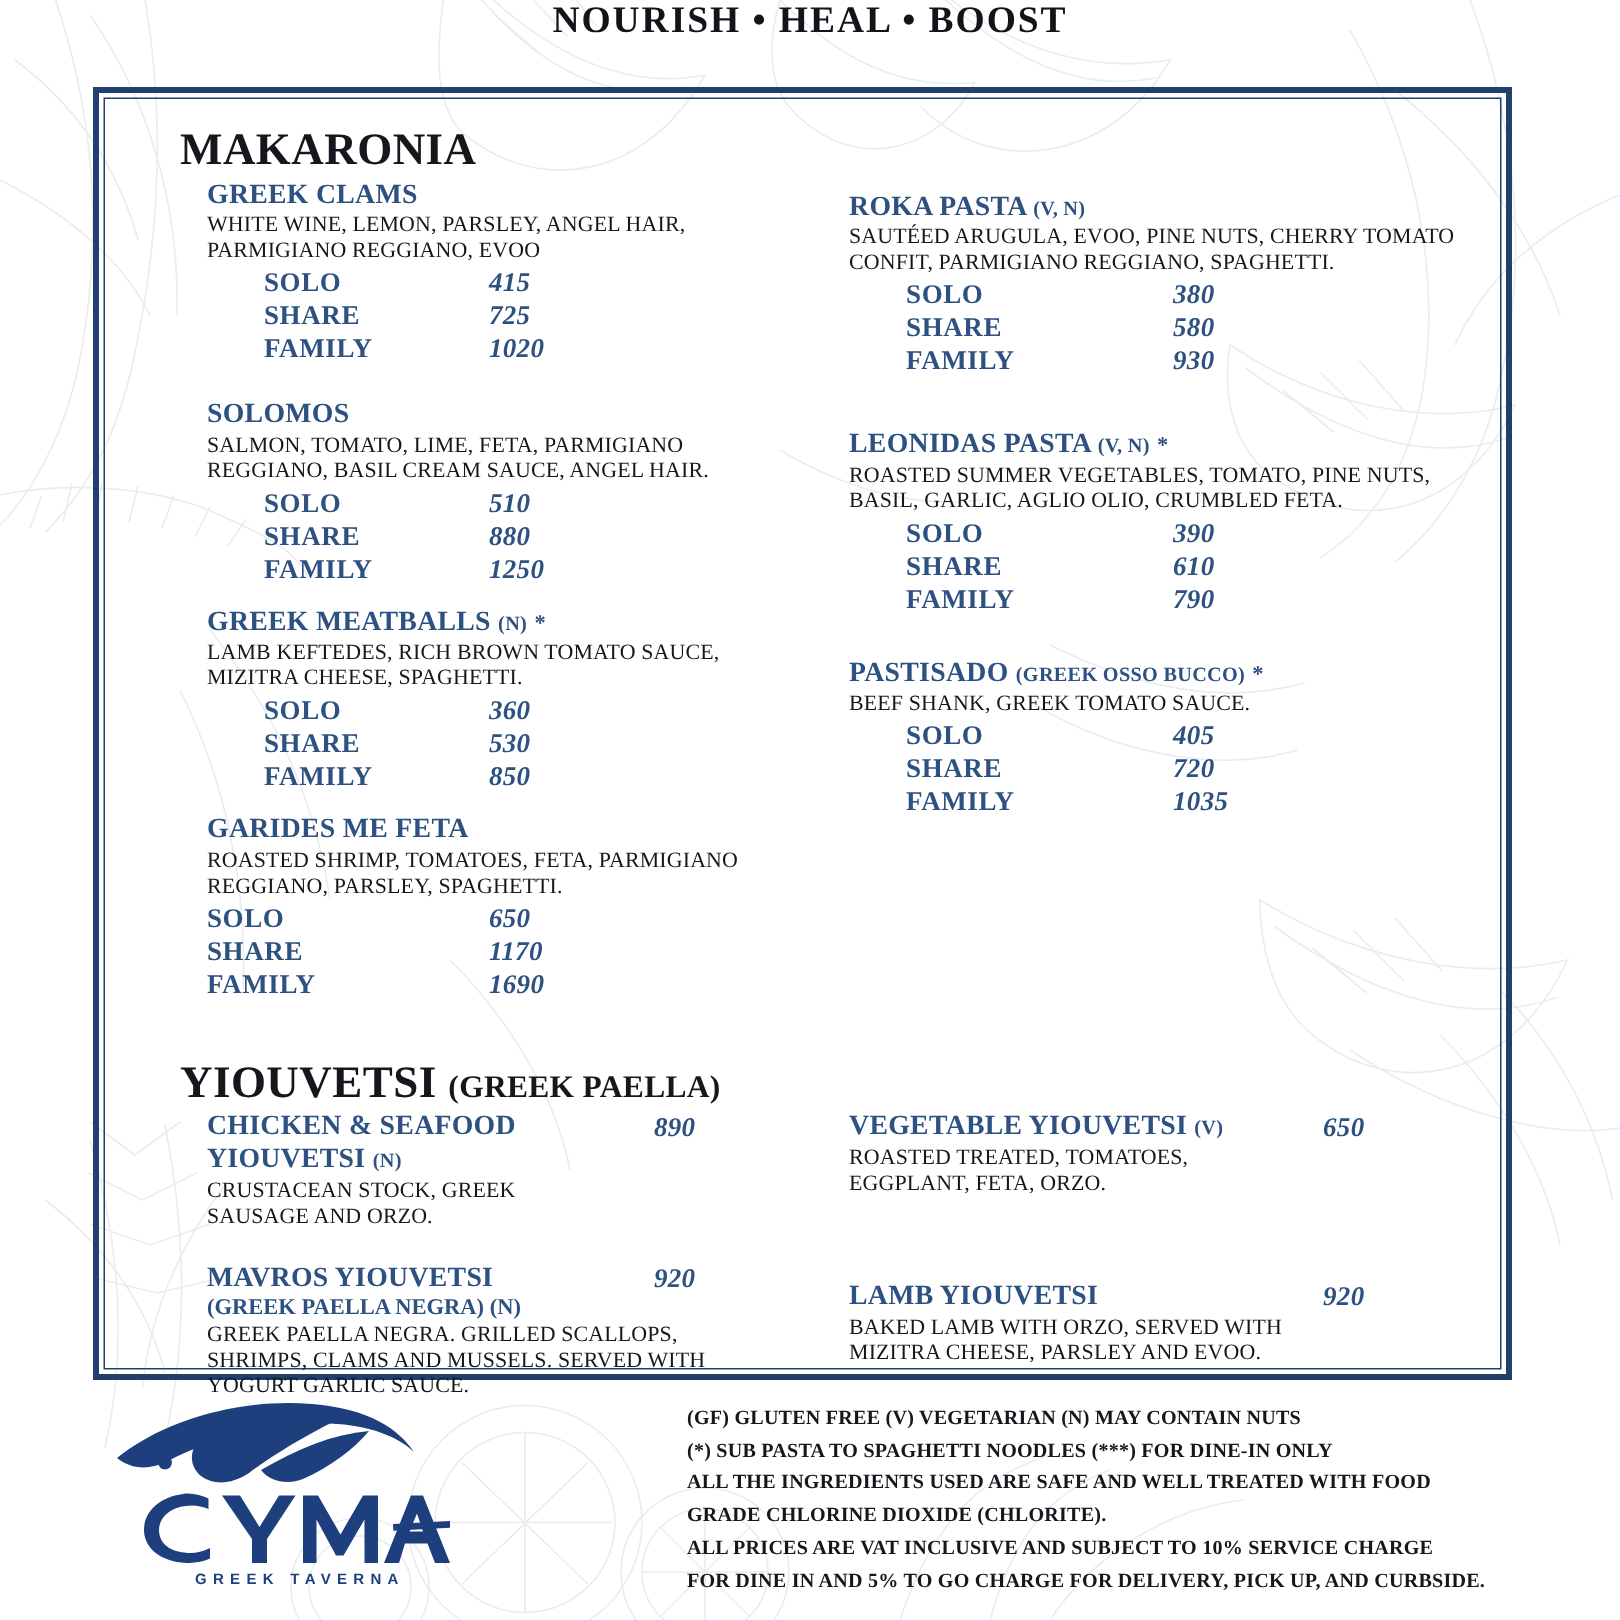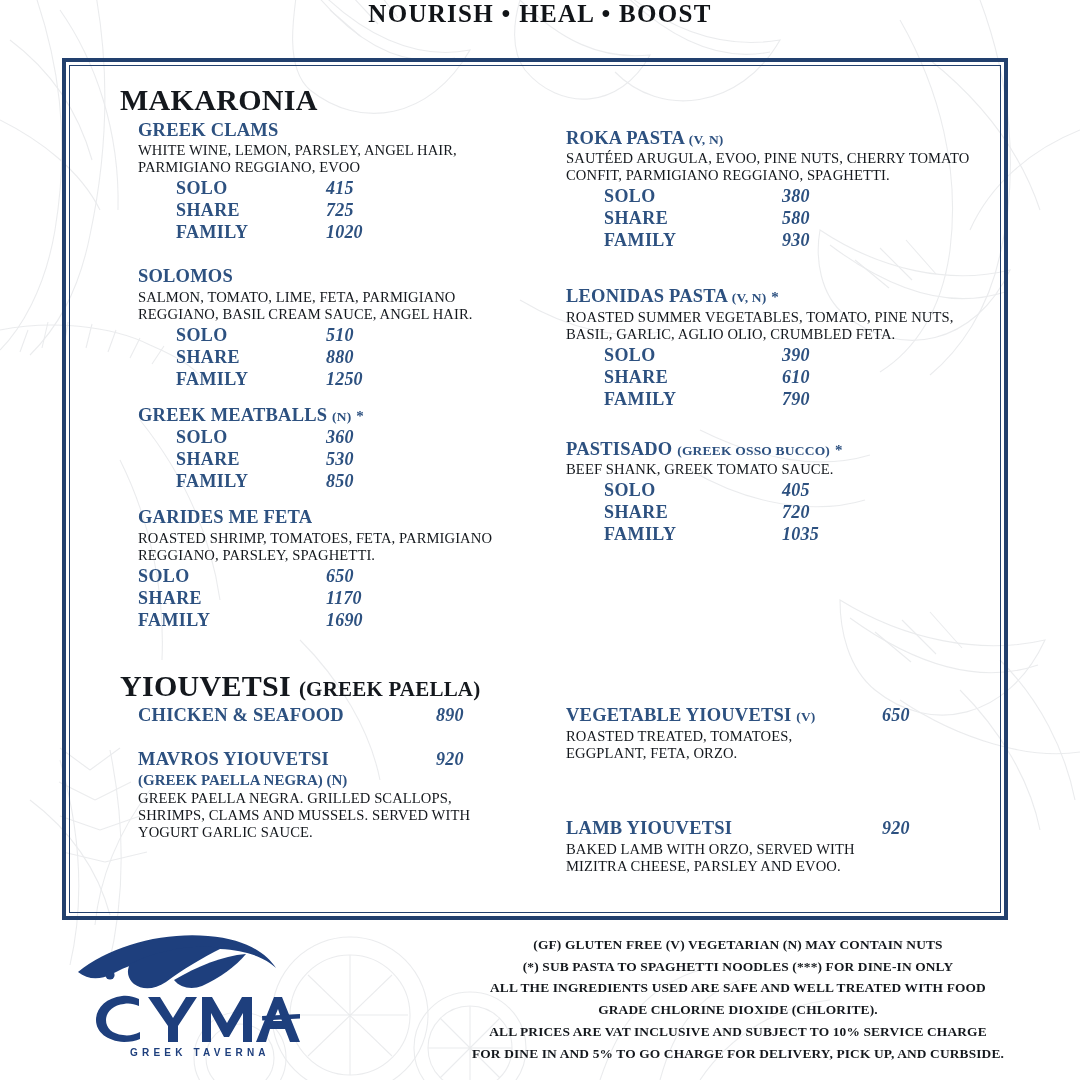--- a/index.html
+++ b/index.html
@@ -92,21 +92,21 @@
   
   #footer{
     position:absolute;left:0;top:926px;width:1080px;height:154px;z-index:3;
   }
   #logo{
     position:absolute;left:70px;top:2px;width:230px;height:130px;
   }
   #logo svg{display:block;}
   #legal{
     position:absolute;right:62px;top:8px;width:560px;
-    text-align:center;color:#14181d;
+    text-align:left;color:#14181d;
     font-size:13.4px;line-height:1.62;letter-spacing:.15px;
     font-weight:bold;
   }
   #legal div{white-space:nowrap;}
 </style>
 </head>
 <body>
 
 <div id="watermark">
   <svg viewBox="0 0 1080 1080" xmlns="http://www.w3.org/2000/svg">
@@ -233,20 +233,21 @@
               </div>
             </div>
           </div>
 
           <div class="item" style="">
             <p class="item-name">
               <span>GREEK MEATBALLS</span>
               <span class="tag">(N)</span>
               <span class="star">*</span>
             </p>
+            <p class="item-desc">LAMB KEFTEDES, RICH BROWN TOMATO SAUCE, MIZITRA CHEESE, SPAGHETTI.</p>
             <div class="sizes">
               <div class="size-row sz-a">
                 <span class="size-label">SOLO</span>
                 <span class="size-price">360</span>
               </div>
               <div class="size-row sz-a">
                 <span class="size-label">SHARE</span>
                 <span class="size-price">530</span>
               </div>
               <div class="size-row sz-a">
@@ -361,20 +362,25 @@
 
       <div class="cols">
 
         <div class="col left">
 
           <div class="item yi-wrap">
             <p class="item-name">
               <span>CHICKEN &amp; SEAFOOD</span>
               <span class="inline-price" style="position:absolute;left:298px;">890</span>
             </p>
+            <p class="item-name">
+              <span>YIOUVETSI</span>
+              <span class="tag">(N)</span>
+            </p>
+            <p class="item-desc" style="max-width:230px;">CRUSTACEAN STOCK, GREEK SAUSAGE AND ORZO.</p>
           </div>
 
           <div class="item yi-wrap" style="margin-top:22px;">
             <p class="item-name">
               <span>MAVROS YIOUVETSI</span>
               <span class="inline-price" style="position:absolute;left:298px;">920</span>
             </p>
             <p class="item-sub">(GREEK PAELLA NEGRA) (N)</p>
             <p class="item-desc" style="max-width:350px;">GREEK PAELLA NEGRA. GRILLED SCALLOPS, SHRIMPS, CLAMS AND MUSSELS. SERVED WITH YOGURT GARLIC SAUCE.</p>
           </div>

